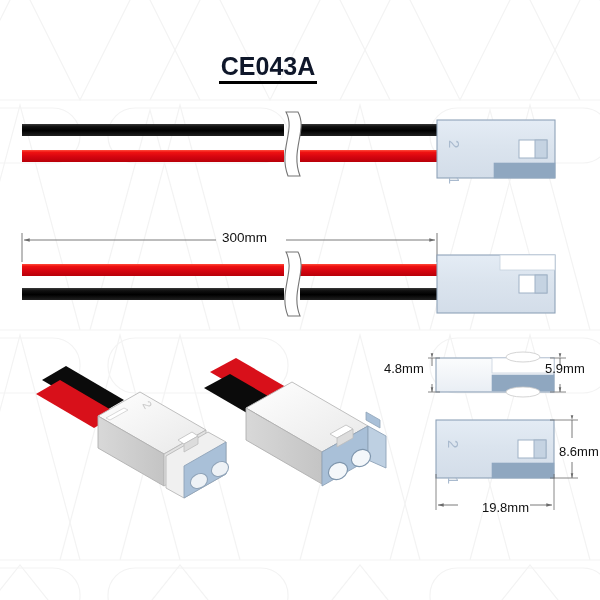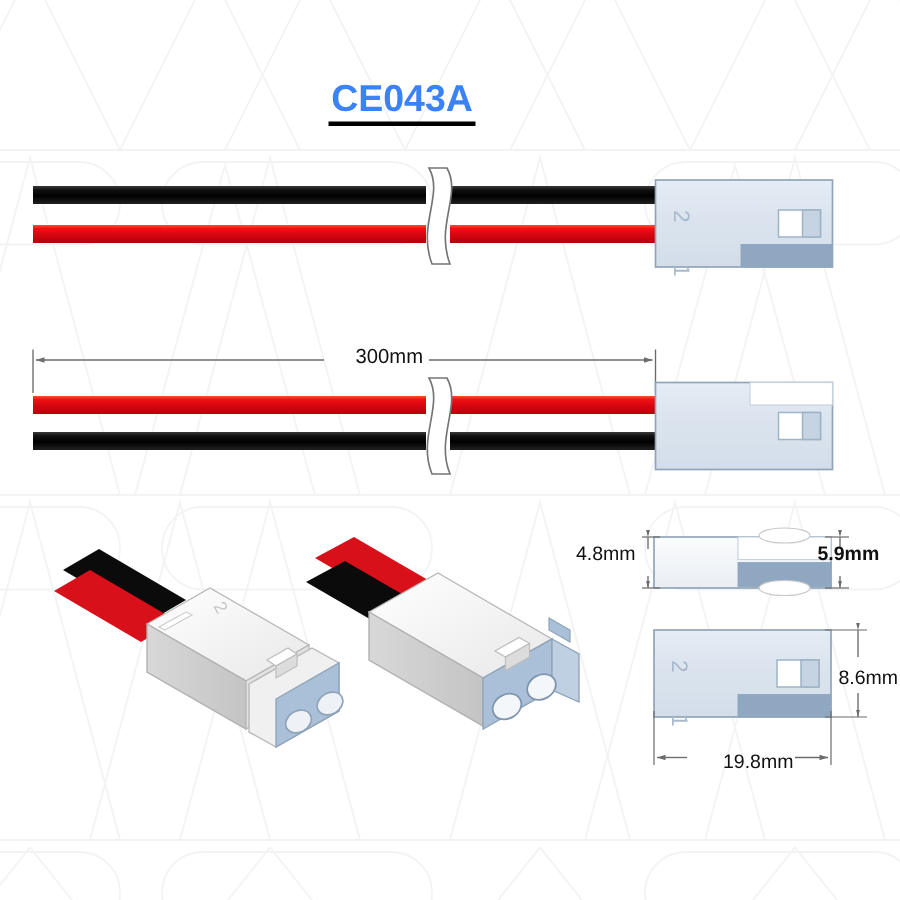--- a/index.html
+++ b/index.html
@@ -15,40 +15,40 @@
     background:#ffffff;
   }
   .layer{position:absolute;left:0;top:0;width:600px;height:600px;}
   #watermark{opacity:1;}
   #title{
     position:absolute;
     left:0;top:52px;width:536px;
     text-align:center;
     font-size:25px;
     font-weight:bold;
-    color:#3b82f6;
+    color:#0f172a;
     letter-spacing:0px;
     font-family:"Liberation Sans", sans-serif;
   }
   #title span{
     border-bottom:3px solid #000;
     padding:0 2px 1px 2px;
     display:inline-block;
     line-height:1.08;
   }
   .dimtext{
     position:absolute;
     font-size:13px;
     color:#111;
     font-family:"Liberation Sans", sans-serif;
     white-space:nowrap;
   }
-  #d300{ left:222px; top:230px; font-size:13.5px;margin-left:15px;}
+  #d300{ left:222px; top:230px; font-size:13.5px;}
   #d48 { left:384px; top:361px;}
-  #d59 { left:545px; top:361px;font-weight:bold;}
+  #d59 { left:545px; top:361px;}
   #d86 { left:559px; top:444px;}
   #d198{ left:482px; top:500px;}
 </style>
 </head>
 <body>
 
 <div id="sheet">
 
   <svg class="layer" id="watermark" viewBox="0 0 600 600" xmlns="http://www.w3.org/2000/svg">
     <g fill="none" stroke="#f3f3f3" stroke-width="1.2">

